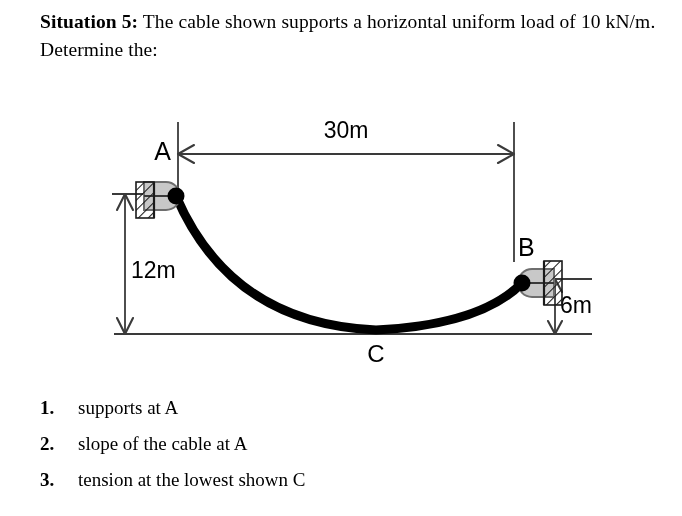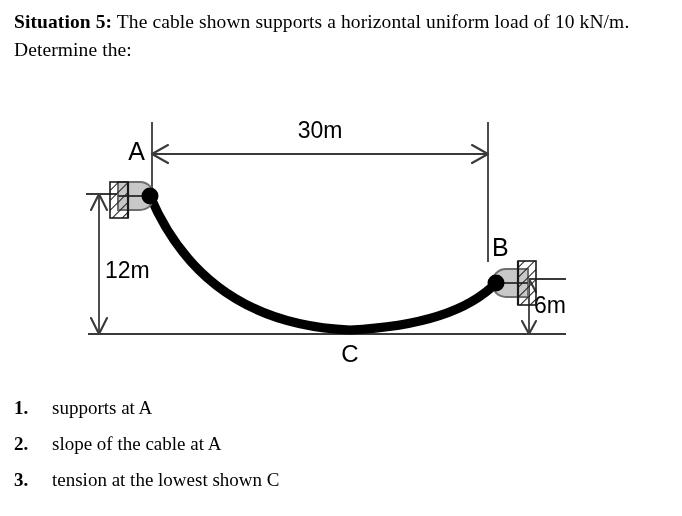--- a/index.html
+++ b/index.html
@@ -13,20 +13,21 @@
     background: #ffffff;
     font-family: "Liberation Serif", "DejaVu Serif", serif;
     color: #000000;
     overflow: hidden;
     position: relative;
   }
   .page {
     position: relative;
     width: 610px;
     height: 516px;
+    margin-left: 26px;
   }
   
   .statement {
     position: absolute;
     left: 14px;
     top: 8px;
     width: 640px;
     font-size: 19.5px;
     line-height: 1.42;
     letter-spacing: 0.1px;

